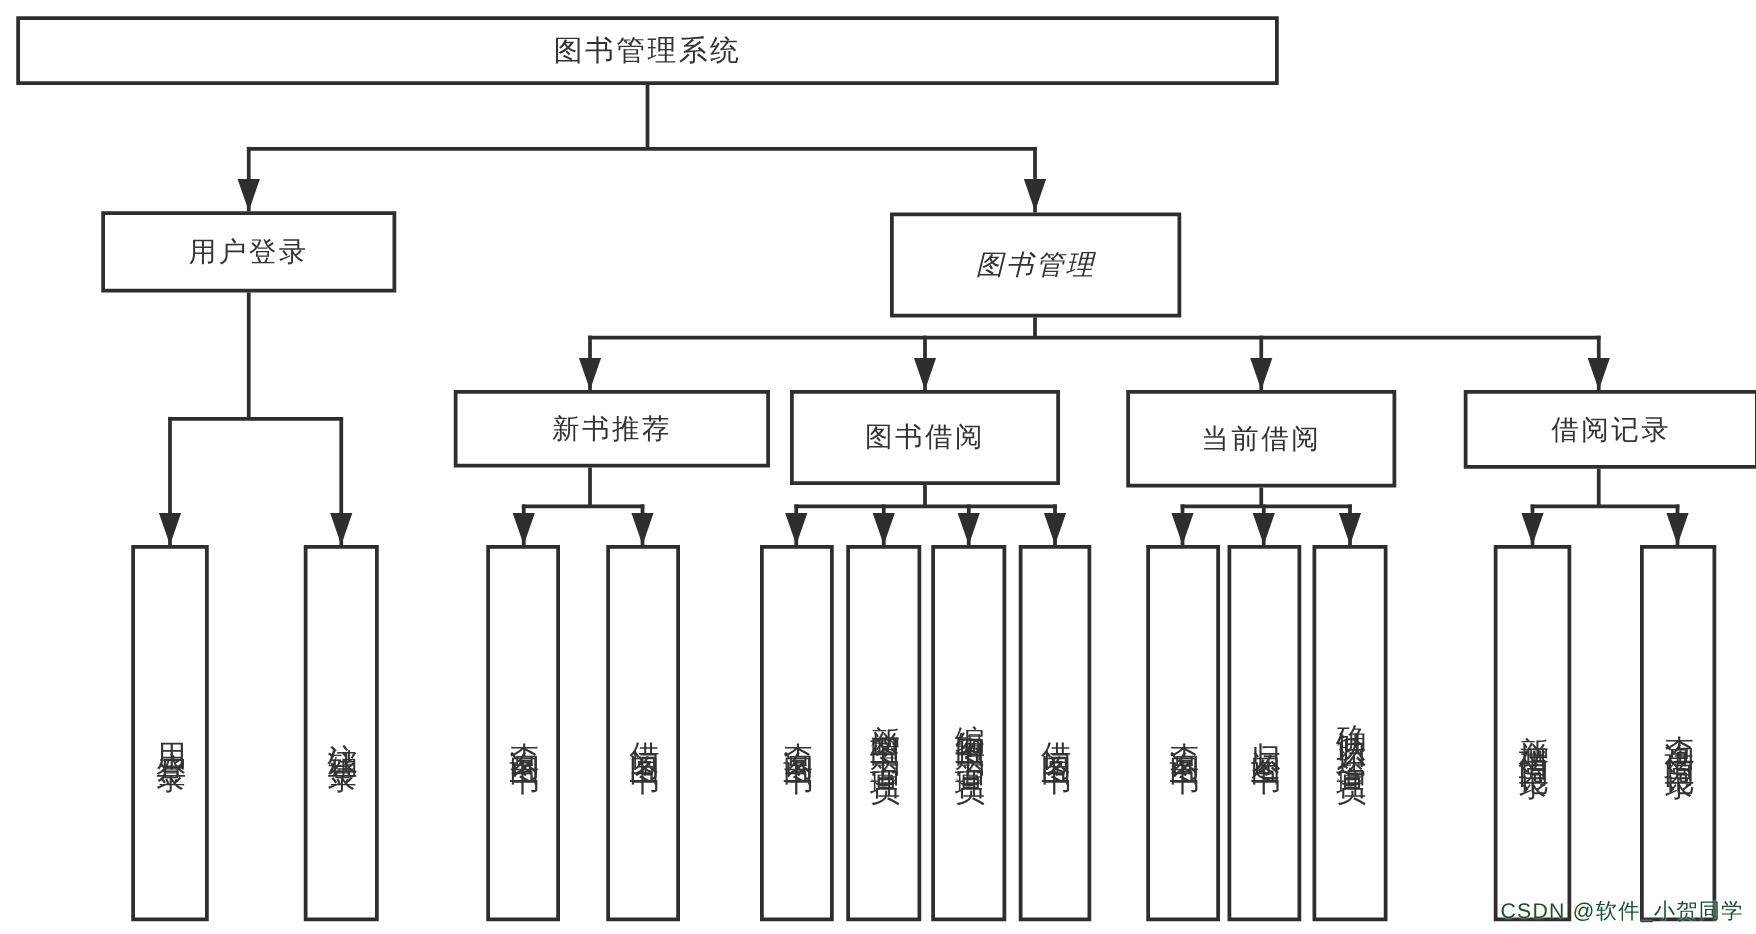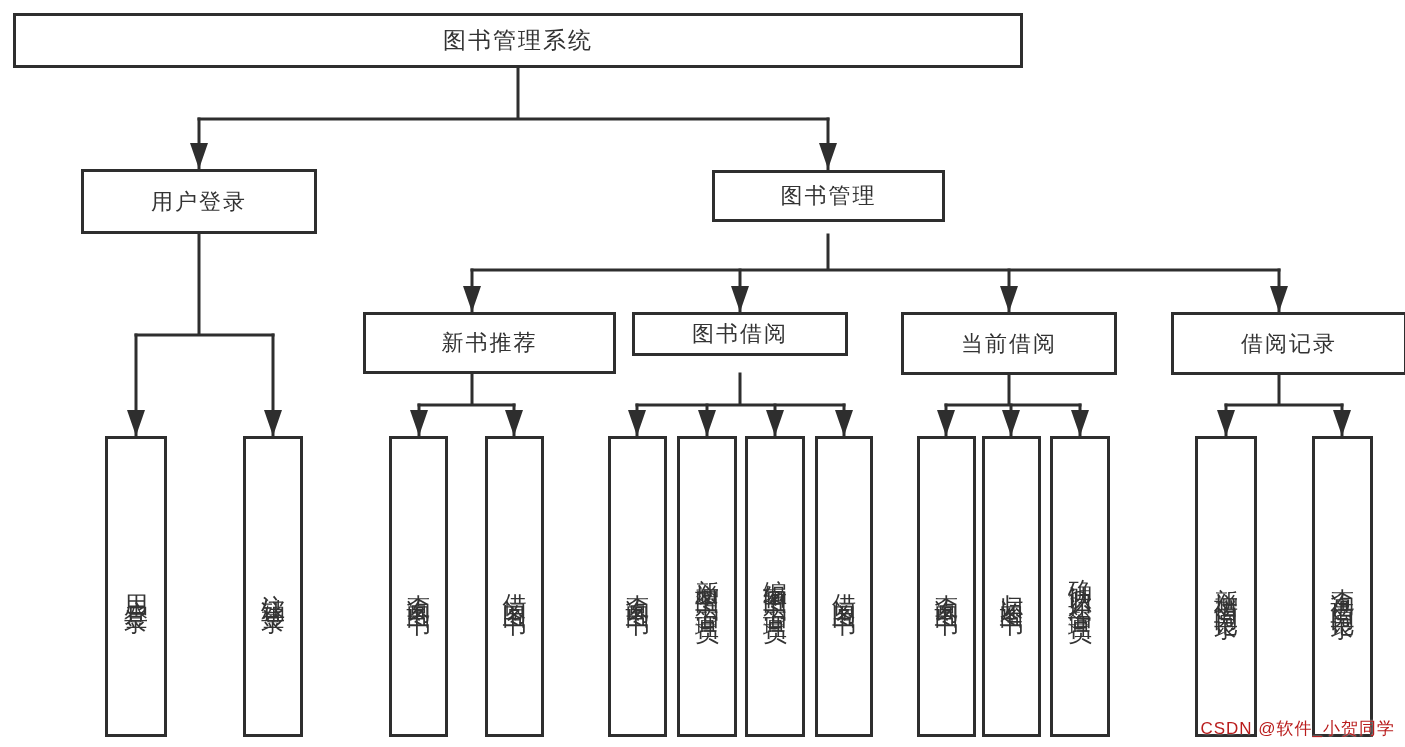--- a/index.html
+++ b/index.html
@@ -53,21 +53,21 @@
     font-size: 24px;
     letter-spacing: 6px;
     line-height: 1;
   }
   .watermark {
     position: absolute;
     right: 10px;
     bottom: 7px;
     font-size: 17px;
     letter-spacing: 1px;
-    color: #b91c1c;
+    color: #14532d;
     text-shadow: 0 0 2px #ffffff;
     z-index: 5;
   }
 </style>
 </head>
 <body>
 
 <div class="canvas">
 
   <svg class="connectors" viewBox="0 0 1405 747" xmlns="http://www.w3.org/2000/svg">
@@ -125,31 +125,31 @@
     </g>
   </svg>
 
   <div class="box root-node" style="left:13px; top:13px; width:1010px; height:55px;">
     <span>图书管理系统</span>
   </div>
 
   <div class="box hnode" style="left:81px; top:169px; width:236px; height:65px;">
     <span>用户登录</span>
   </div>
-  <div class="box hnode" style="left:712px; top:170px; width:233px; height:52px;">
+  <div class="box hnode" style="left:712px; top:170px; width:233px; height:84px;font-style:italic;">
     <span>图书管理</span>
   </div>
 
   <div class="box hnode" style="left:363px; top:312px; width:253px; height:62px;">
     <span>新书推荐</span>
   </div>
-  <div class="box hnode" style="left:632px; top:312px; width:216px; height:44px;">
+  <div class="box hnode" style="left:632px; top:312px; width:216px; height:76px;">
     <span>图书借阅</span>
   </div>
-  <div class="box hnode" style="left:901px; top:312px; width:216px; height:63px;">
+  <div class="box hnode" style="left:901px; top:312px; width:216px; height:78px;">
     <span>当前借阅</span>
   </div>
   <div class="box hnode" style="left:1171px; top:312px; width:236px; height:63px;">
     <span>借阅记录</span>
   </div>
 
   <div class="box vnode" style="left:105px; width:62px;">
     <span>用户登录</span>
   </div>
   <div class="box vnode" style="left:243px; width:60px;">

